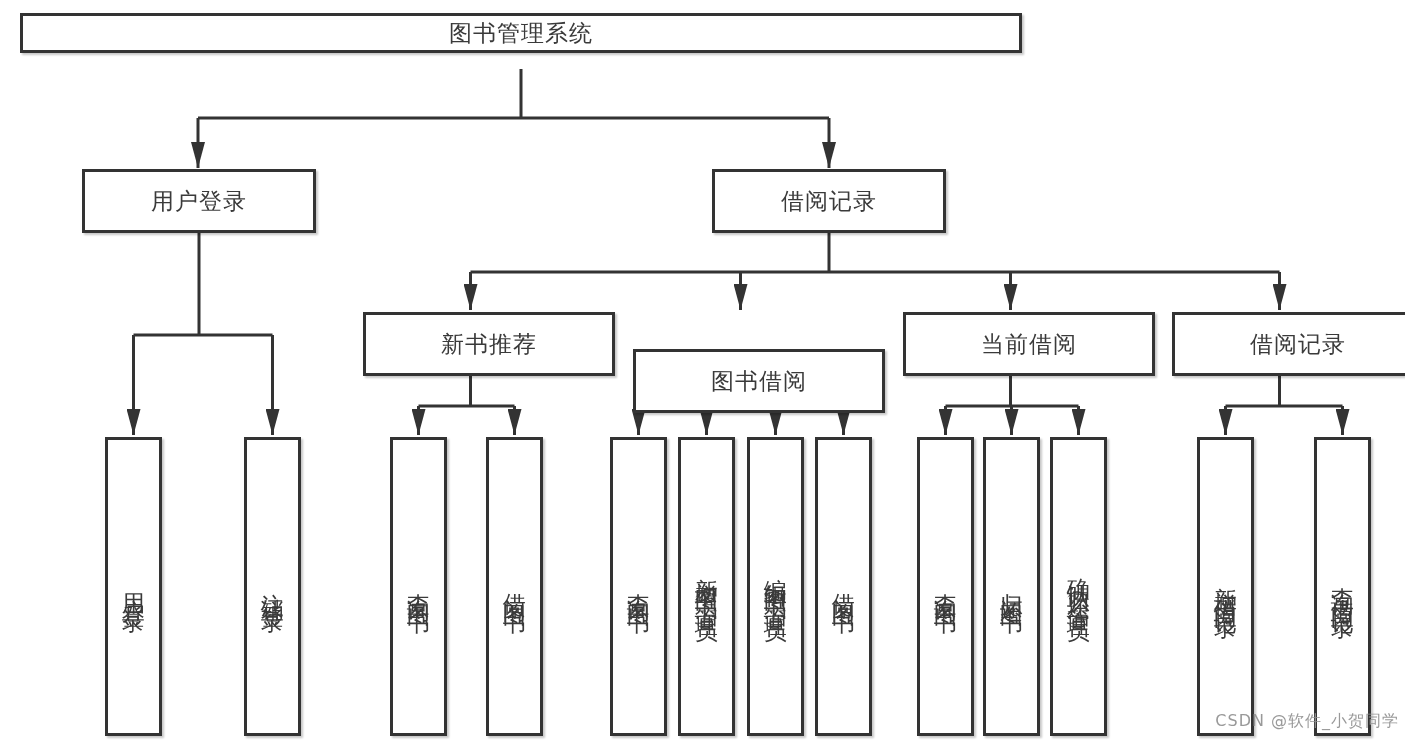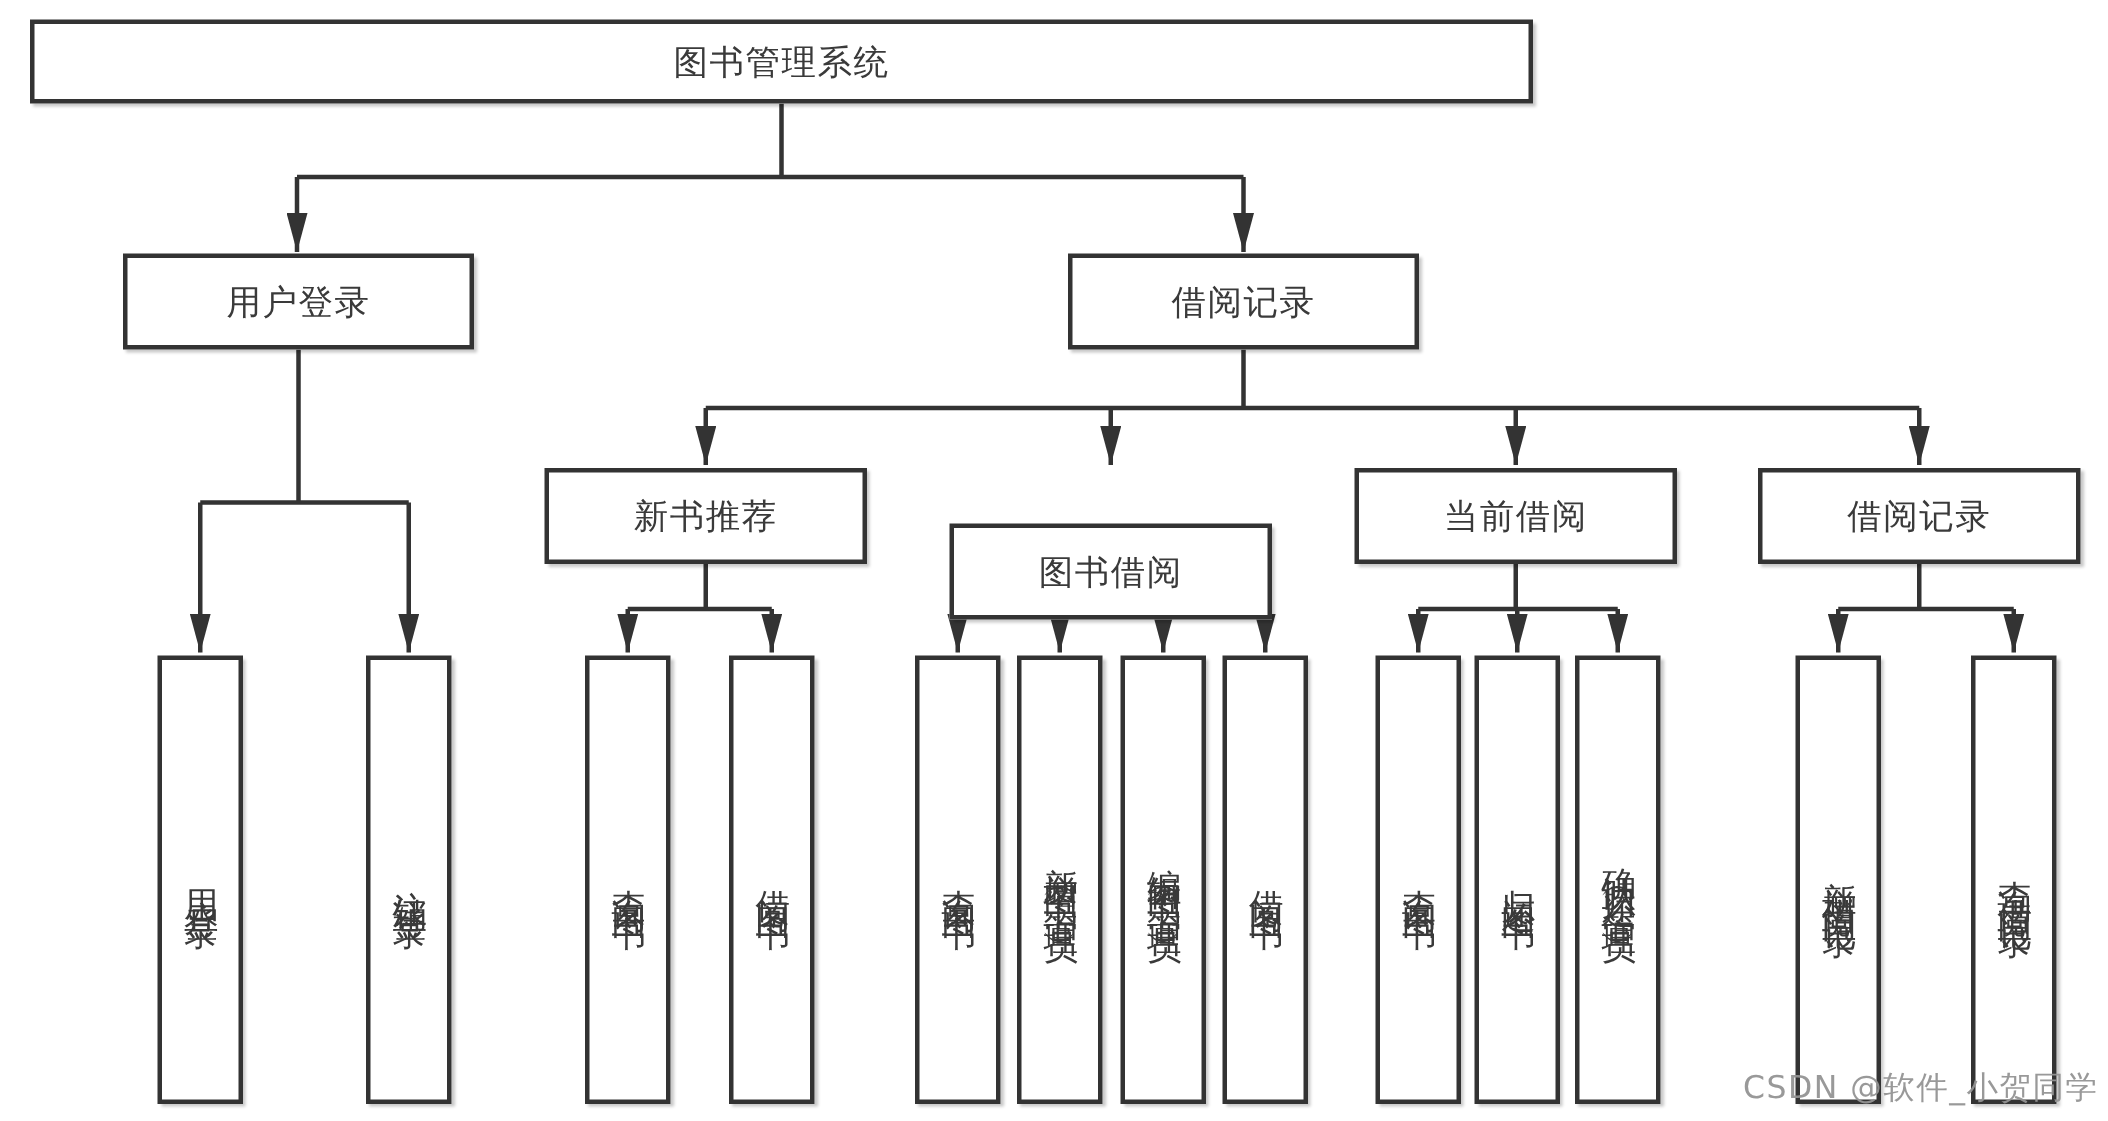--- a/index.html
+++ b/index.html
@@ -16,36 +16,36 @@
     position:absolute;
     box-sizing:border-box;
     background:#ffffff;
     border:3px solid #333333;
     box-shadow:2px 2px 2px rgba(0,0,0,0.22);
     display:flex;align-items:center;justify-content:center;
     font-size:23px;
     letter-spacing:1px;
     z-index:2;
   }
-  .root{left:20px;top:13px;width:1002px;height:56px;}
+  .root{left:20px;top:13px;width:1002px;height:40px;}
   .lvl1{top:169px;width:234px;height:64px;}
-  .lvl2{top:312px;width:215px;height:64px;}
+  .lvl2{top:312px;width:252px;height:64px;}
   .leaf{top:437px;width:57px;height:299px;}
   .vtext{
     writing-mode:vertical-rl;
     text-orientation:mixed;
     letter-spacing:6px;
     font-size:23px;
     line-height:1.15;
     white-space:nowrap;
   }
   .watermark{
     position:absolute;
     right:6px;top:711px;
-    font-size:21px;
+    font-size:16px;
     color:rgba(148,148,148,0.95);
     letter-spacing:1px;
     z-index:5;
     white-space:nowrap;
   }
 </style>
 </head>
 <body>
 
 <div class="canvas">

